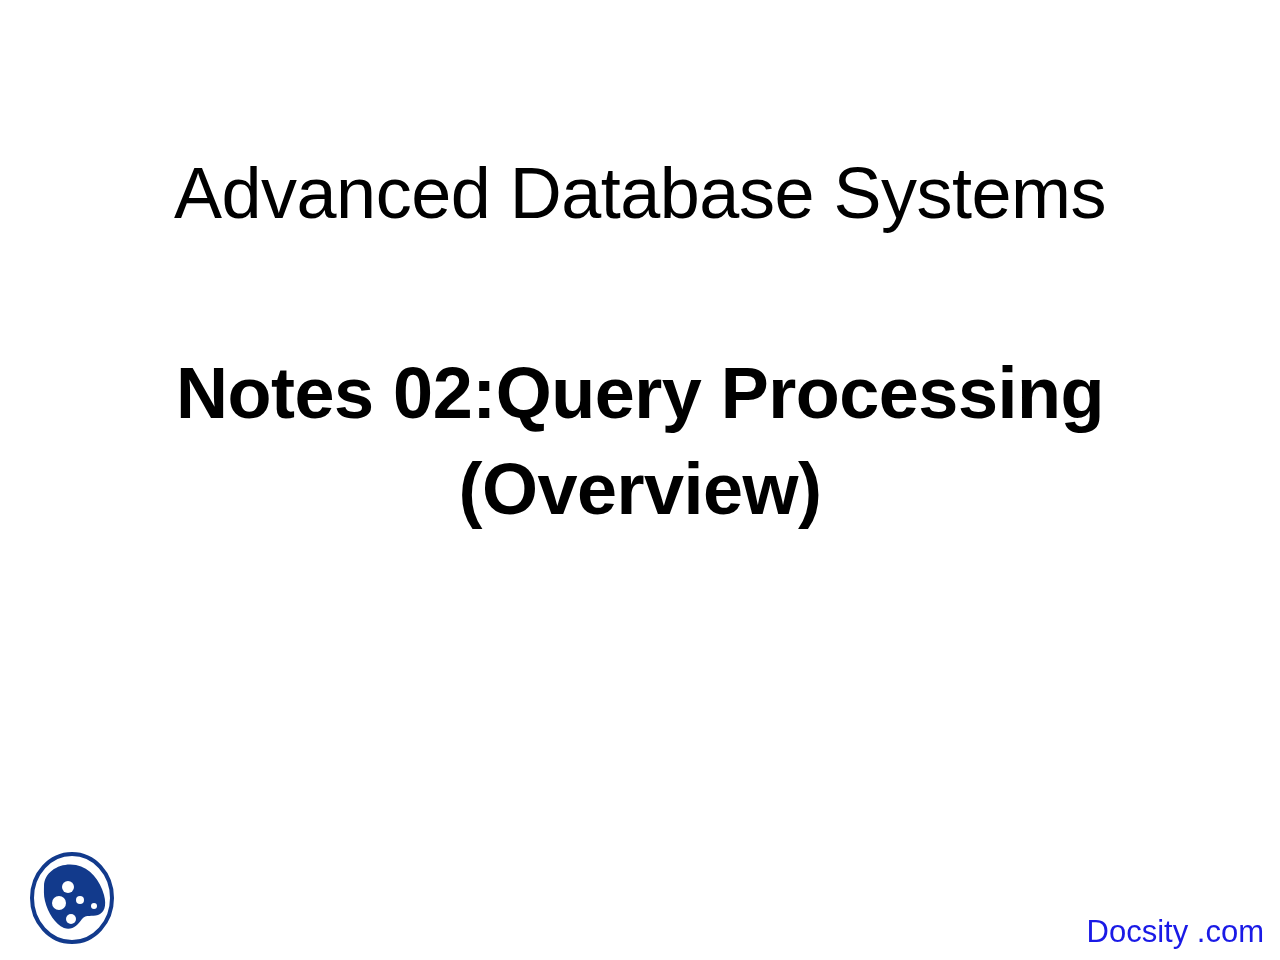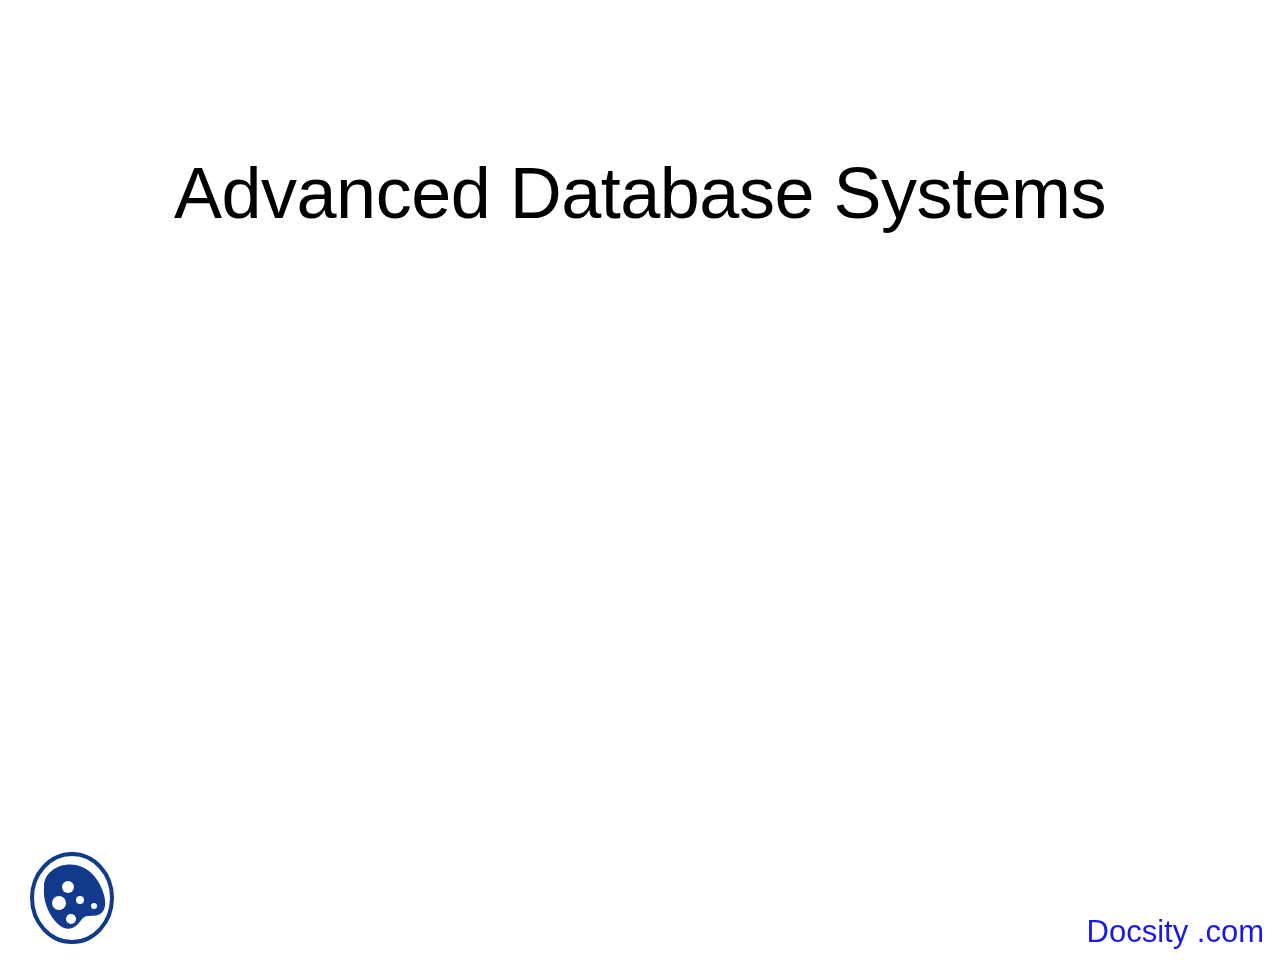--- a/index.html
+++ b/index.html
@@ -93,20 +93,26 @@
 </style>
 </head>
 <body>
 
 <div class="slide">
 
   <div class="title-block">
     <div class="slide-title">Advanced Database Systems</div>
   </div>
 
+  <div class="subtitle-block">
+    <div class="slide-subtitle">
+      <span class="subtitle-line">Notes 02:Query Processing</span>
+      <span class="subtitle-line">(Overview)</span>
+    </div>
+  </div>
 
   <div class="logo">
     <svg viewBox="0 0 92 96" xmlns="http://www.w3.org/2000/svg" aria-hidden="true">
 
       <ellipse cx="44" cy="47" rx="40" ry="44" fill="none" stroke="#123a8c" stroke-width="4"></ellipse>
 
       <path d="M 16 35
                C 16 20, 33 11, 48 14
                C 62 17, 72 29, 76 44
                C 79 55, 76 62, 70 64

